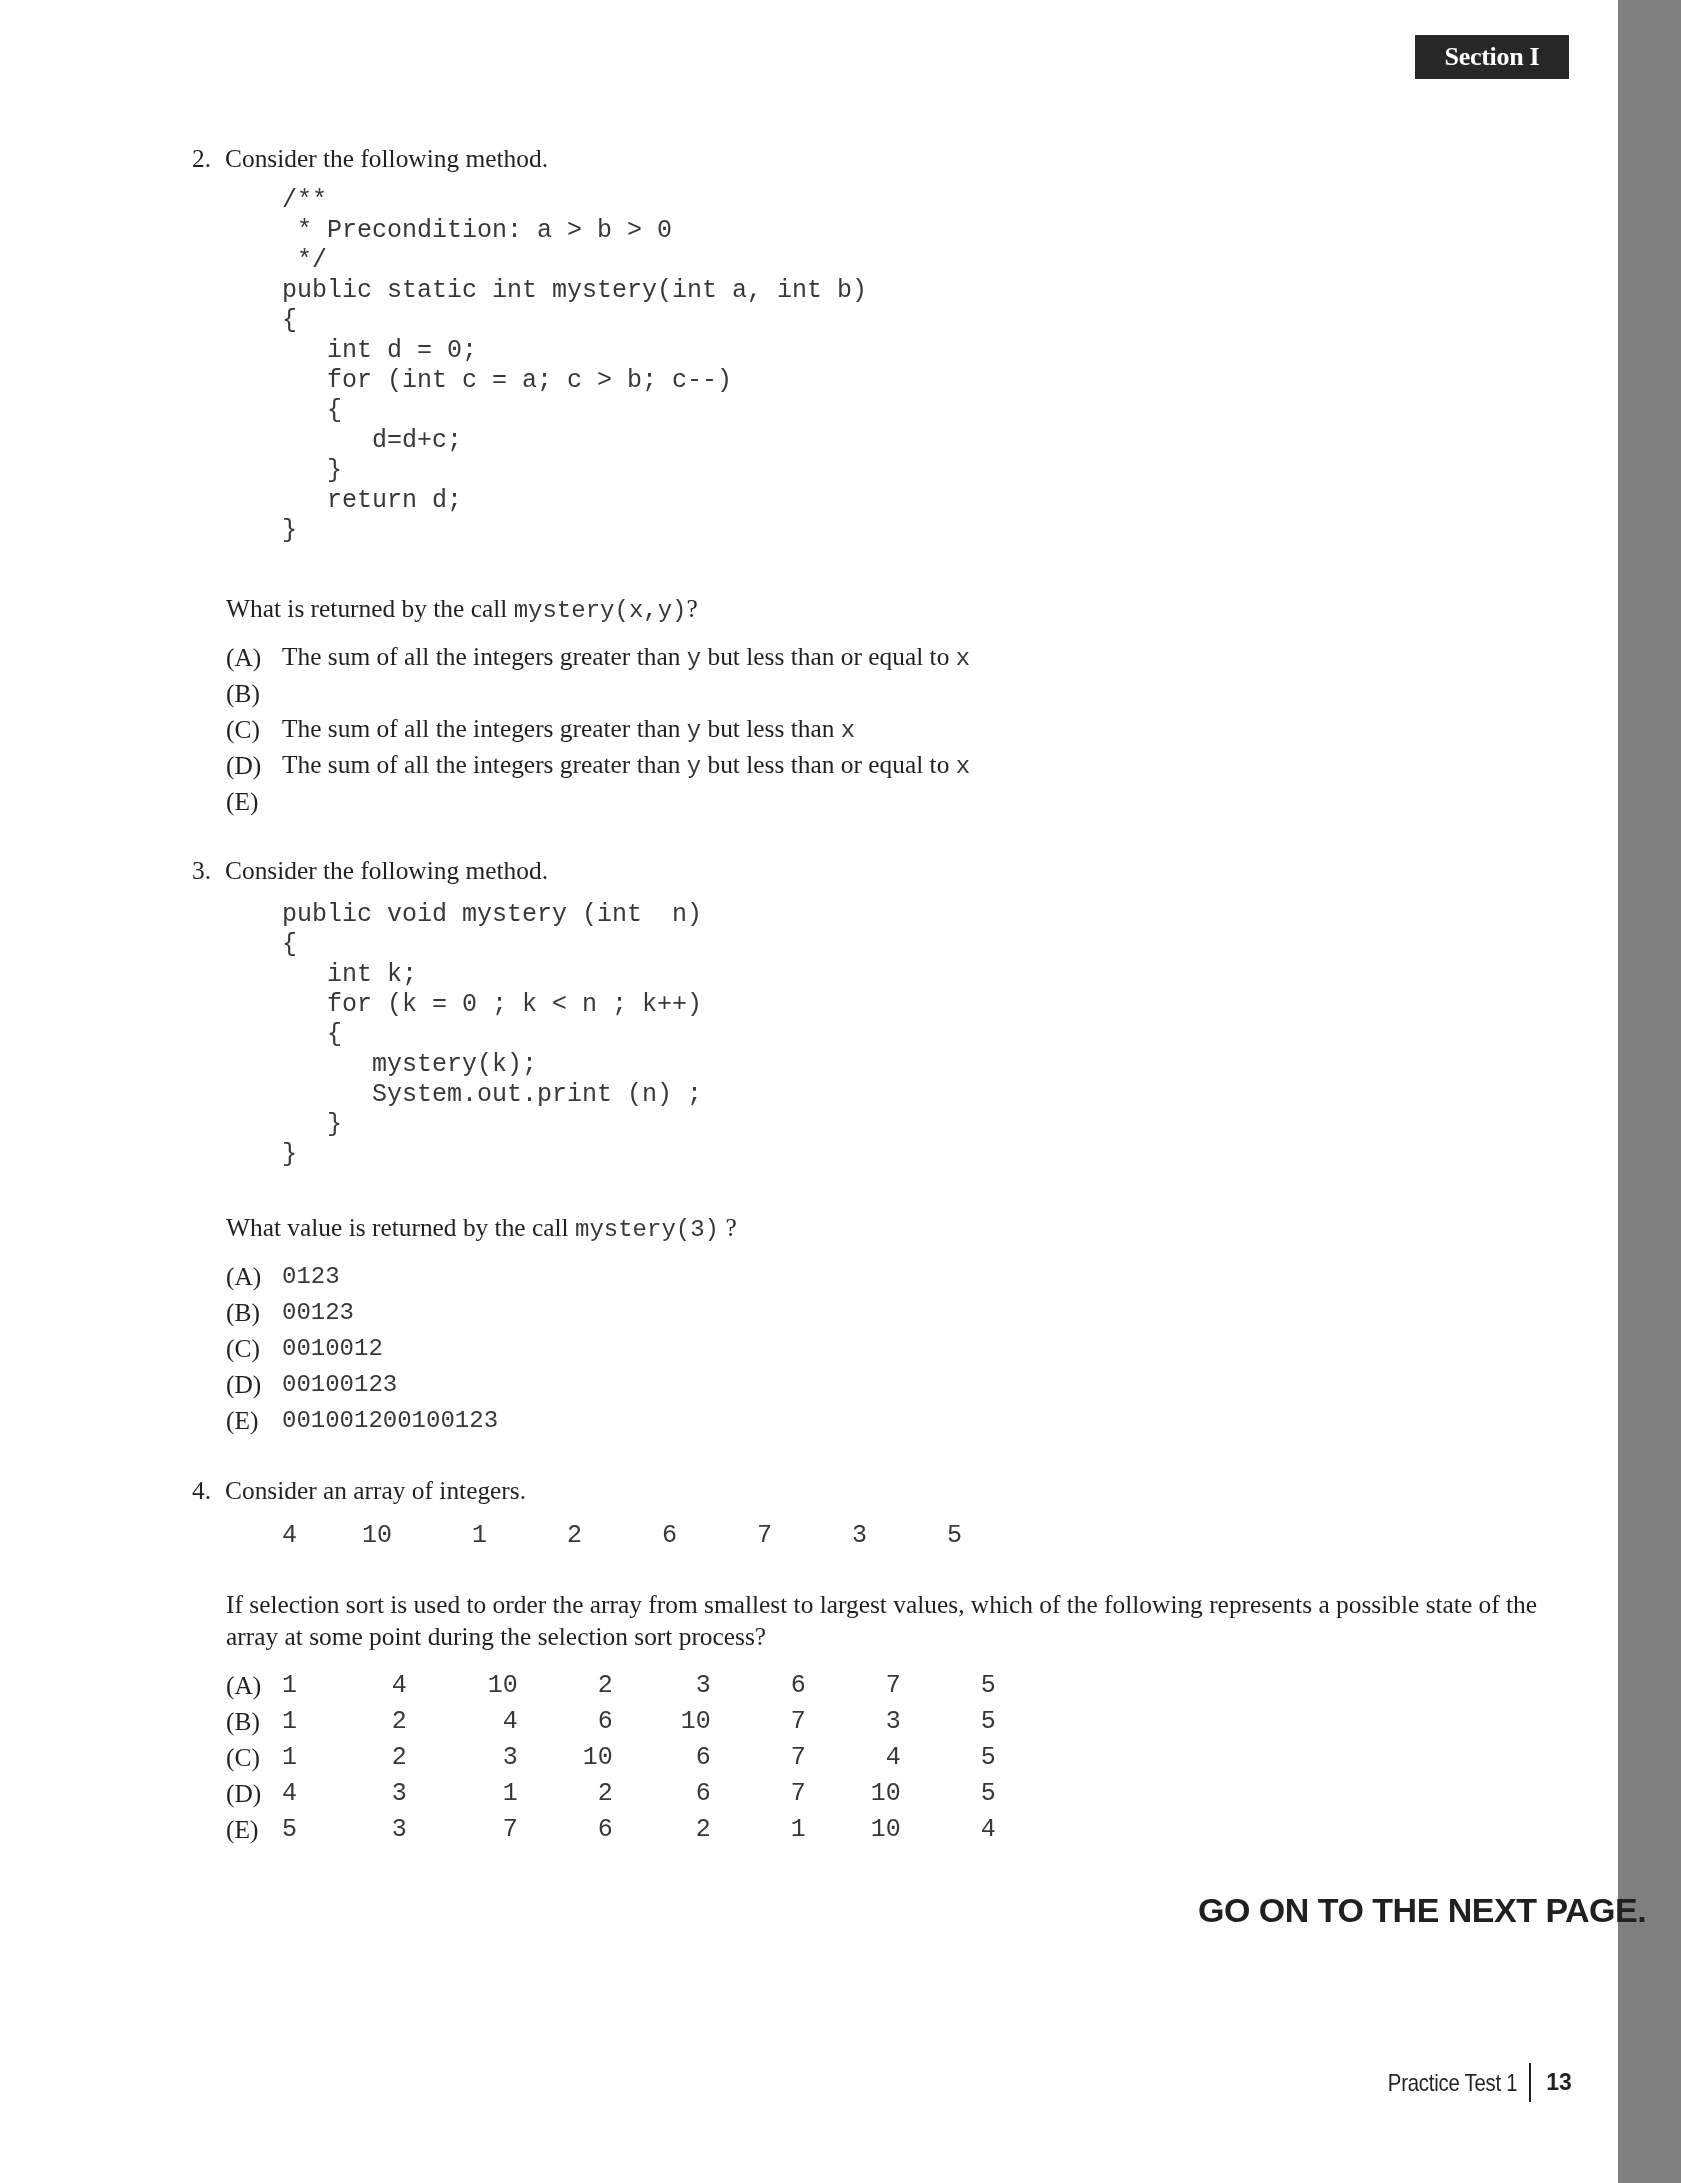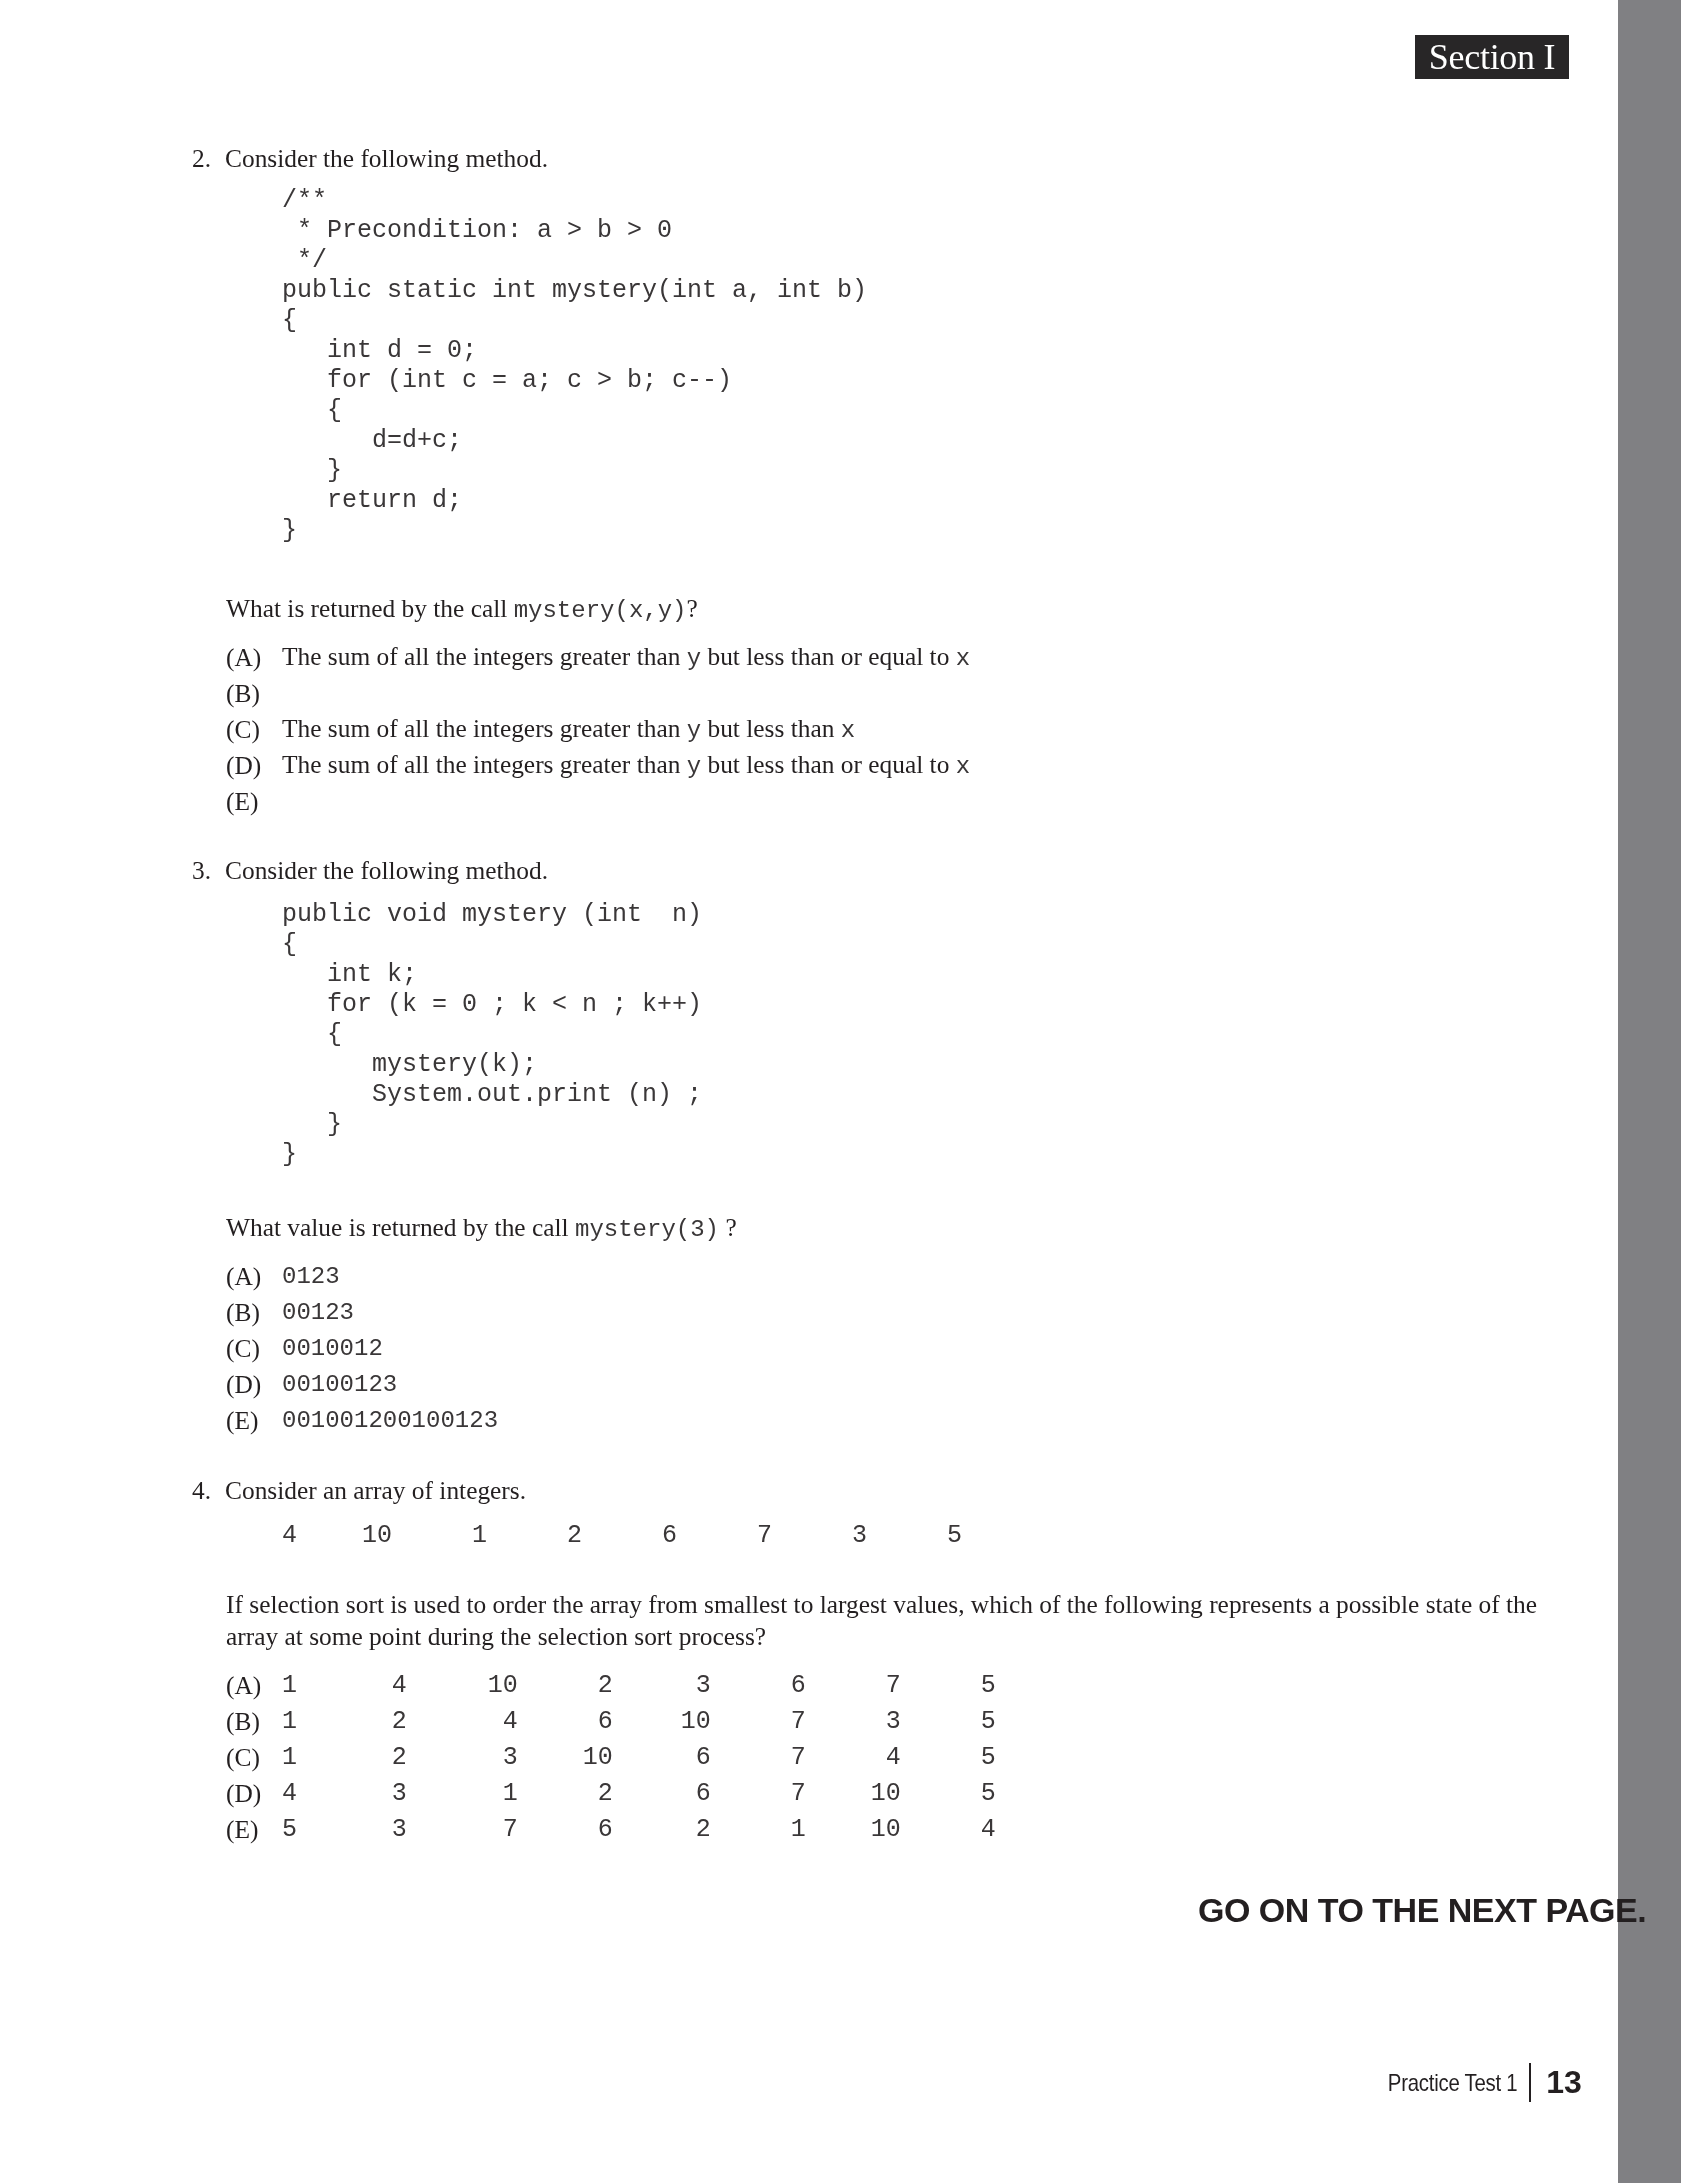--- a/index.html
+++ b/index.html
@@ -9,21 +9,21 @@
     font-family: "Liberation Serif", "DejaVu Serif", serif;
   }
   .side-bar {
     position: absolute; left: 1618px; top: 0; width: 64px; height: 2183px;
     background: #808083;
   }
   .section-badge {
     position: absolute; left: 1415px; top: 35px; width: 154px; height: 44px;
     background: #282627; color: #ffffff;
     display: flex; align-items: center; justify-content: center;
-    font-family: "Liberation Serif", serif; font-weight: normal; font-size: 36px;
+    font-family: "Liberation Serif", serif; font-weight: bold; font-size: 26px;
     letter-spacing: -0.3px;
   }
   .question { position: absolute; left: 192px; }
   .q-head { font-size: 25.4px; line-height: 31px; display: flex; }
   .q-num { width: 33px; }
   .mono { font-family: "Liberation Mono", "DejaVu Sans Mono", monospace; }
   .code {
     position: absolute; font-family: "Liberation Mono", monospace; font-size: 25px;
     line-height: 30px; white-space: pre; color: #3a3738; margin: 0;
   }
@@ -40,21 +40,21 @@
     position: absolute; left: 1198px; top: 1891px;
     font-family: "Liberation Sans", sans-serif; font-weight: bold; font-size: 34px;
     letter-spacing: -0.5px; color: #231f20;
   }
   .footer {
     position: absolute; top: 2063px; left: 1365px; display: flex; align-items: center;
     font-family: "Liberation Sans", sans-serif; color: #231f20;
   }
   .footer .label { font-size: 24px; letter-spacing: -0.3px; transform: scaleX(0.85); transform-origin: right; }
   .footer .divider { width: 2px; height: 39px; background: #231f20; margin: 0 14.7px 0 12px; }
-  .footer .page { font-size: 32px; font-weight: bold; }
+  .footer .page { font-size: 23px; font-weight: bold; }
 </style>
 </head>
 <body>
 
 <div class="side-bar"></div>
 
 <div class="section-badge">
   <span>Section I</span>
 </div>
 

